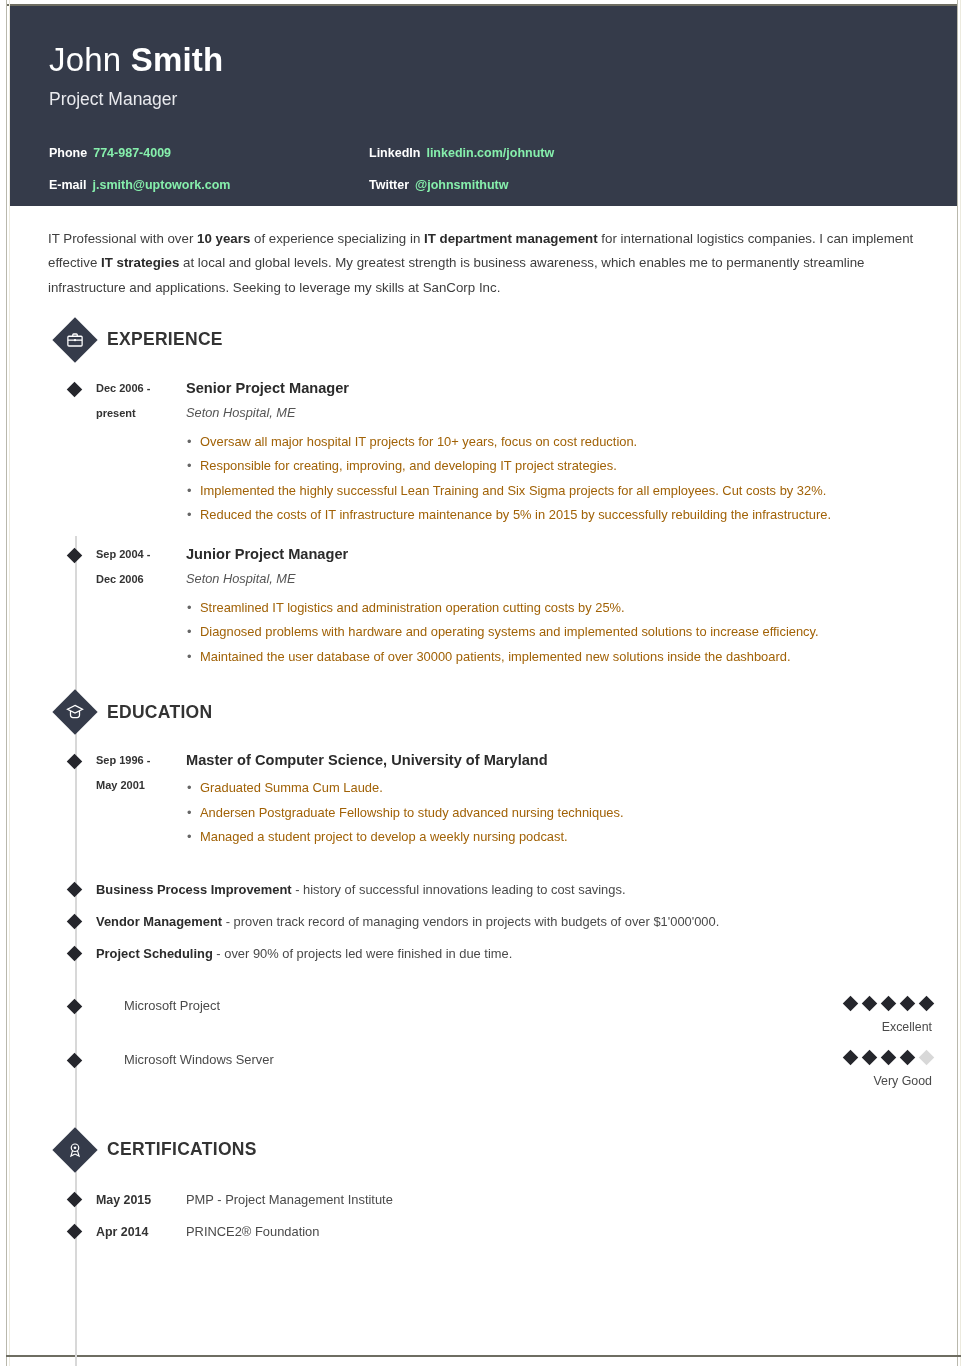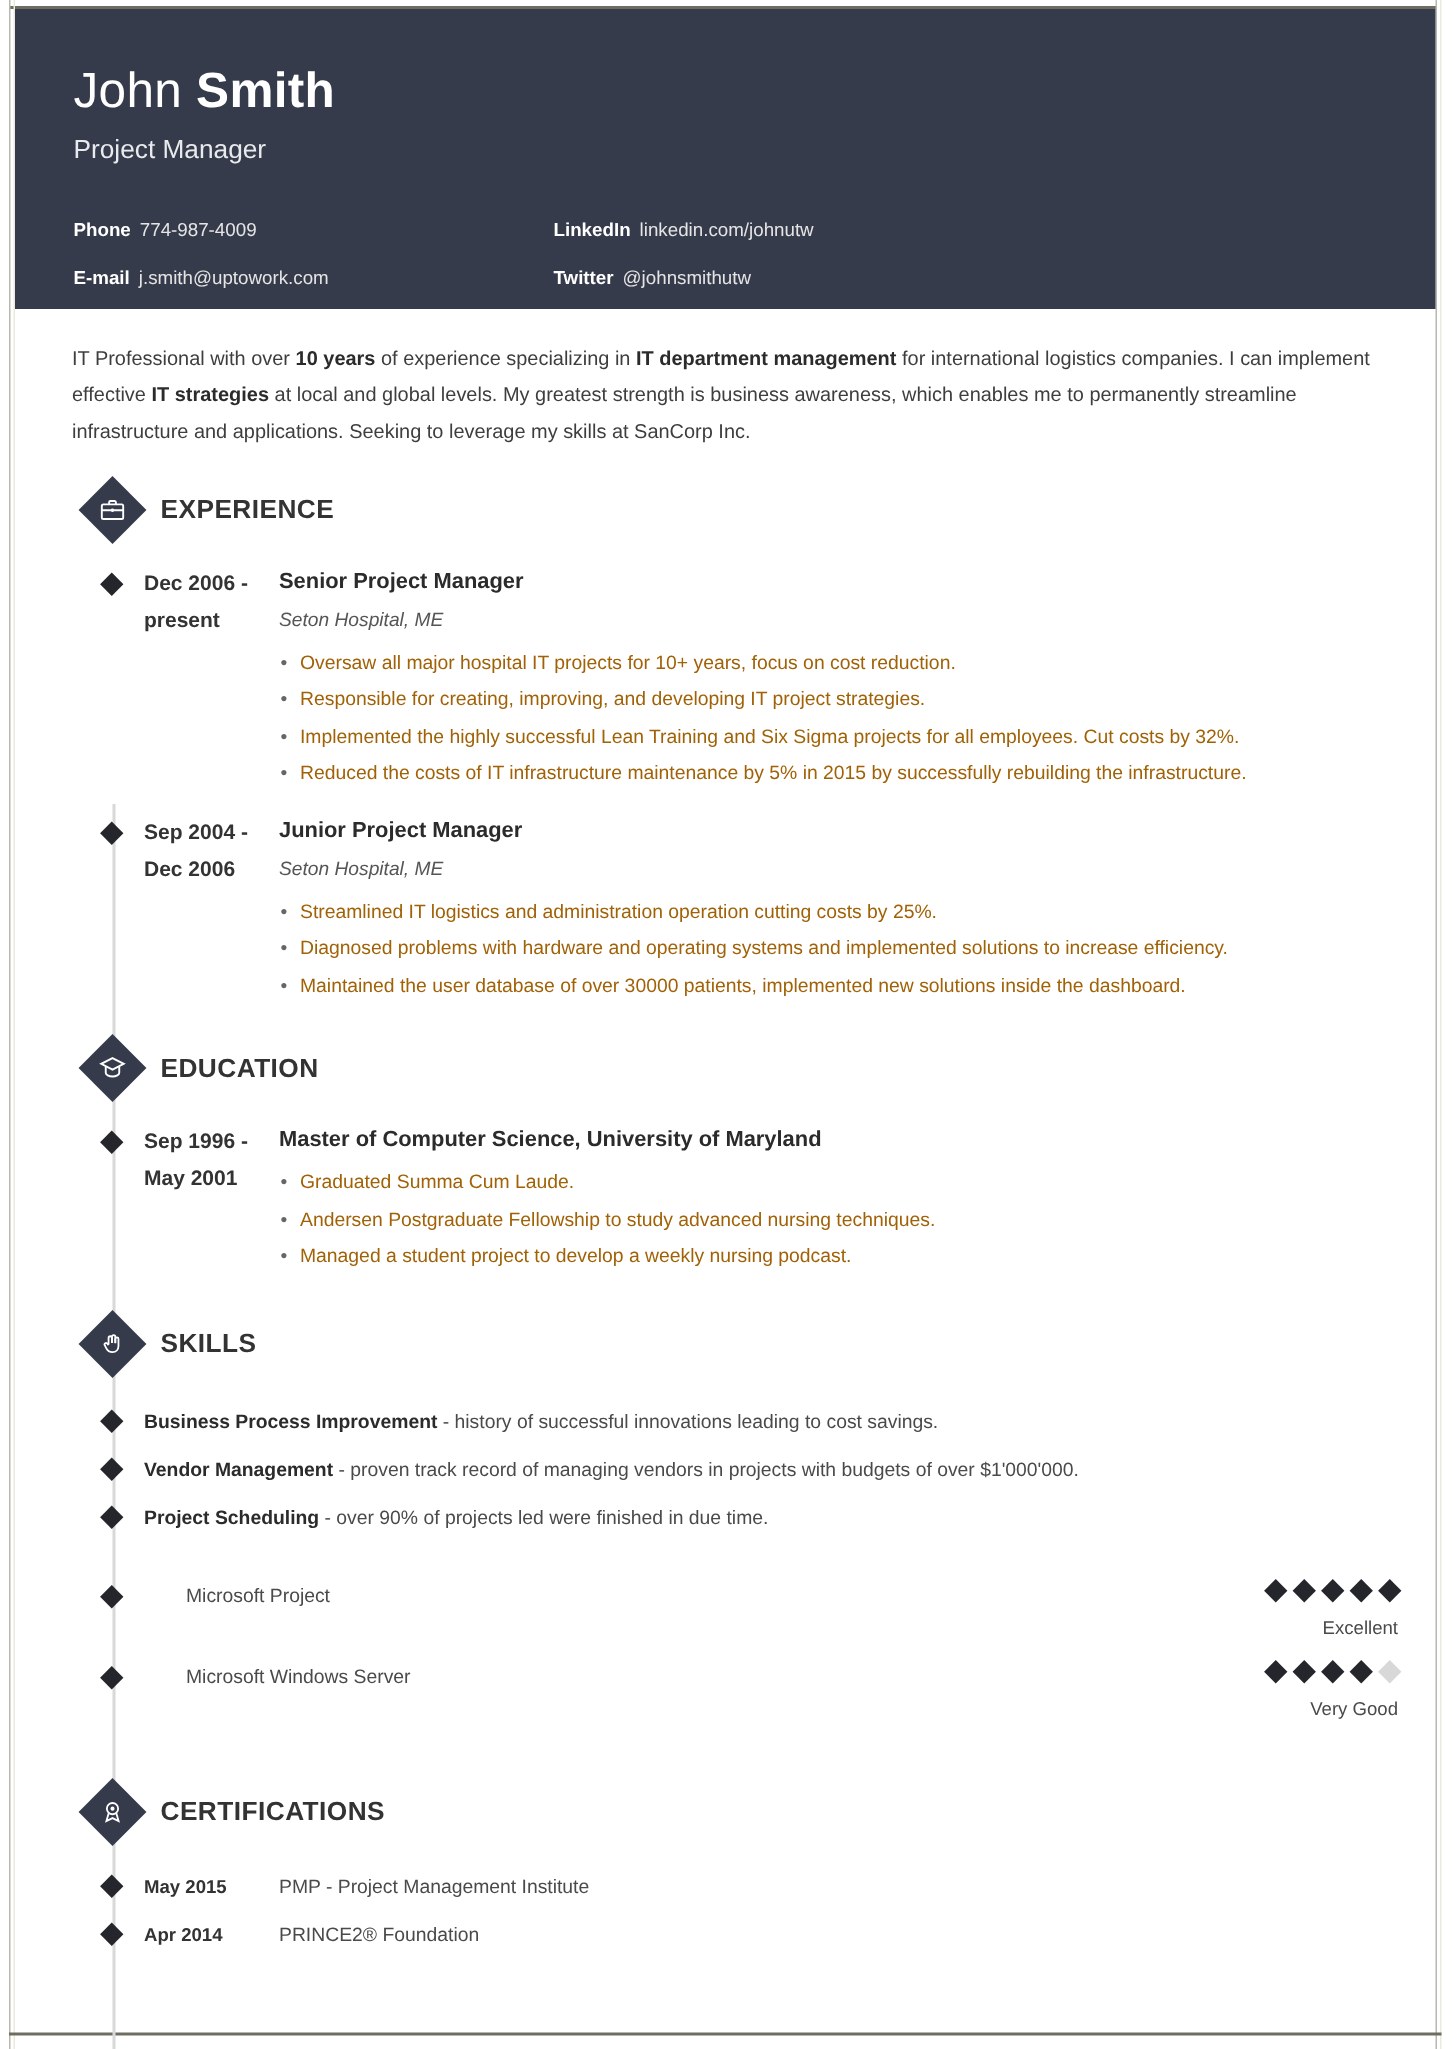--- a/index.html
+++ b/index.html
@@ -65,21 +65,21 @@
     font-size: 12.5px;
     line-height: 32px;
     white-space: nowrap;
     color: #dfe1e7;
   }
   .contact-row .lbl {
     font-weight: 700;
     color: #ffffff;
     margin-right: 6px;
   }
-  .contact-row .val { font-weight: 400; color: #e5e5e5; }
+  .contact-row .val { font-weight: 700; color: #86efac; }
 
   
   .body-area {
     position: absolute;
     left: 10px;
     top: 206px;
     width: 947px;
   }
 
   .summary {
@@ -148,21 +148,21 @@
     left: 15px;
     width: 11px; height: 11px;
     background: #25262c;
     transform: rotate(45deg);
   }
 
   .row { display: flex; }
   .date-col {
     width: 90px;
     flex: 0 0 90px;
-    font-size: 14px;
+    font-size: 11px;
     font-weight: 700;
     color: #333333;
     line-height: 25px;
   }
   .detail-col { flex: 1 1 auto; }
   .role {
     font-size: 14.6px;
     font-weight: 700;
     color: #2b2b2b;
     line-height: 24px;
@@ -402,31 +402,20 @@
               <li>Graduated Summa Cum Laude.</li>
               <li>Andersen Postgraduate Fellowship to study advanced nursing techniques.</li>
               <li>Managed a student project to develop a weekly nursing podcast.</li>
             </ul>
           </div>
         </div>
       </div>
     </div>
 
     <div class="section sp-skl">
-      <div class="sec-head">
-        <div class="sec-diamond">
-          <span class="dmd"></span>
-          <svg width="18" height="18" viewBox="0 0 24 24" fill="none" stroke="#ffffff" stroke-width="1.6">
-            <path d="M8.5 12.5V6.6a1.5 1.5 0 0 1 3 0v4.6"></path>
-            <path d="M11.5 11V5.6a1.5 1.5 0 0 1 3 0v5.6"></path>
-            <path d="M14.5 11.4V7.5a1.4 1.4 0 0 1 2.8 0v6.2c0 3.2-2.1 5.6-5.3 5.6-3 0-4.6-1.6-5.6-3.6l-1.2-2.4a1.4 1.4 0 0 1 2.3-1.6l1 1.3"></path>
-          </svg>
-        </div>
-        <div class="sec-title">SKILLS</div>
-      </div>
 
       <div class="skill-row sp-s1">
         <span class="node" style="top:10px;"></span>
         <div class="skill-text"><b>Business Process Improvement</b><span> - history of successful innovations leading to cost savings.</span></div>
       </div>
       <div class="skill-row">
         <span class="node" style="top:10px;"></span>
         <div class="skill-text"><b>Vendor Management</b><span> - proven track record of managing vendors in projects with budgets of over $1'000'000.</span></div>
       </div>
       <div class="skill-row">

